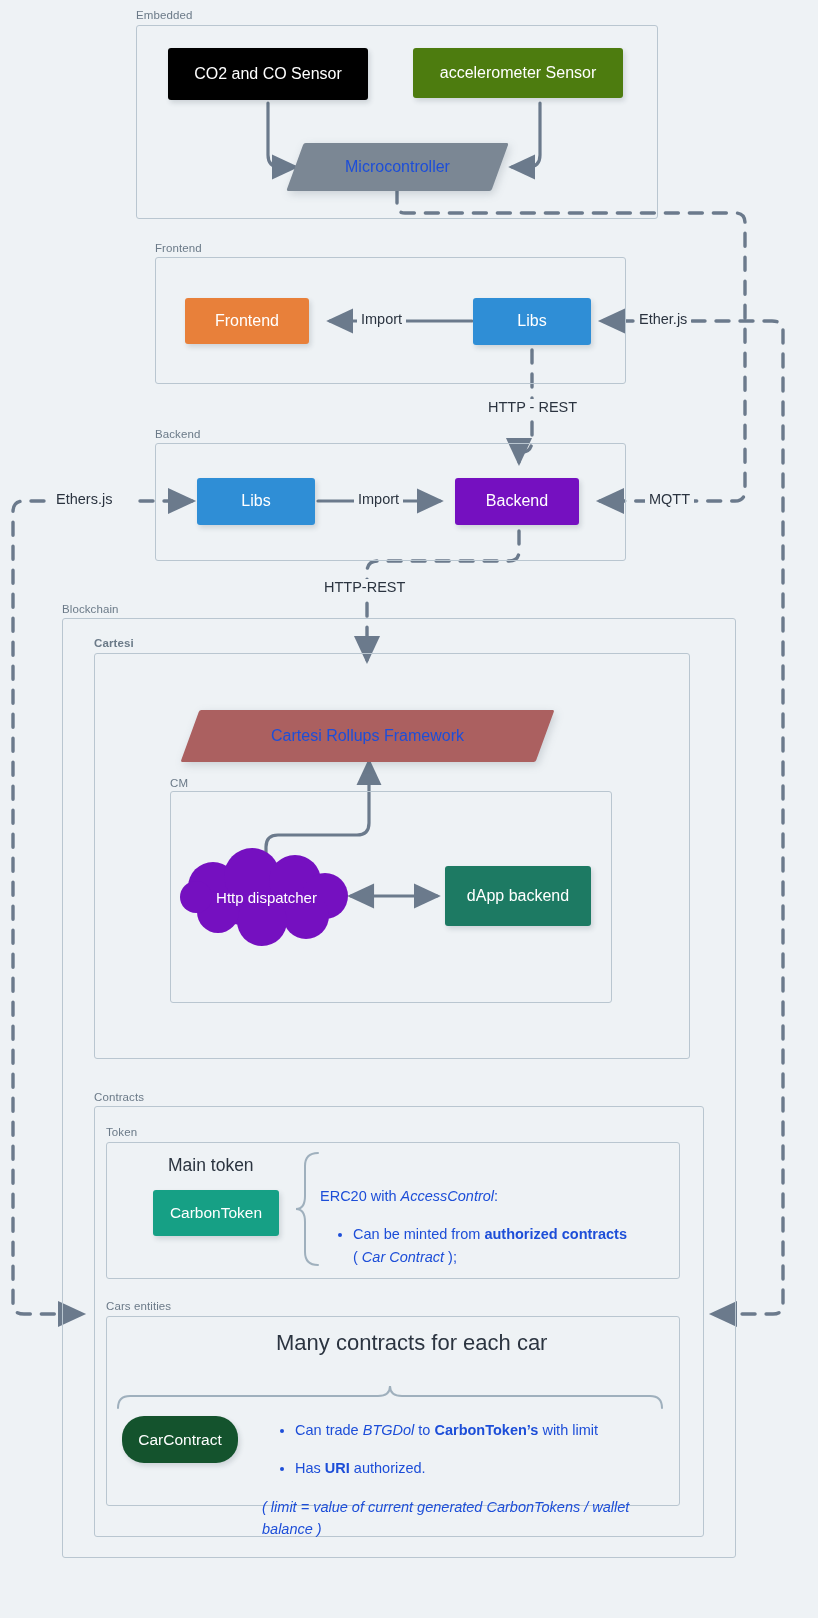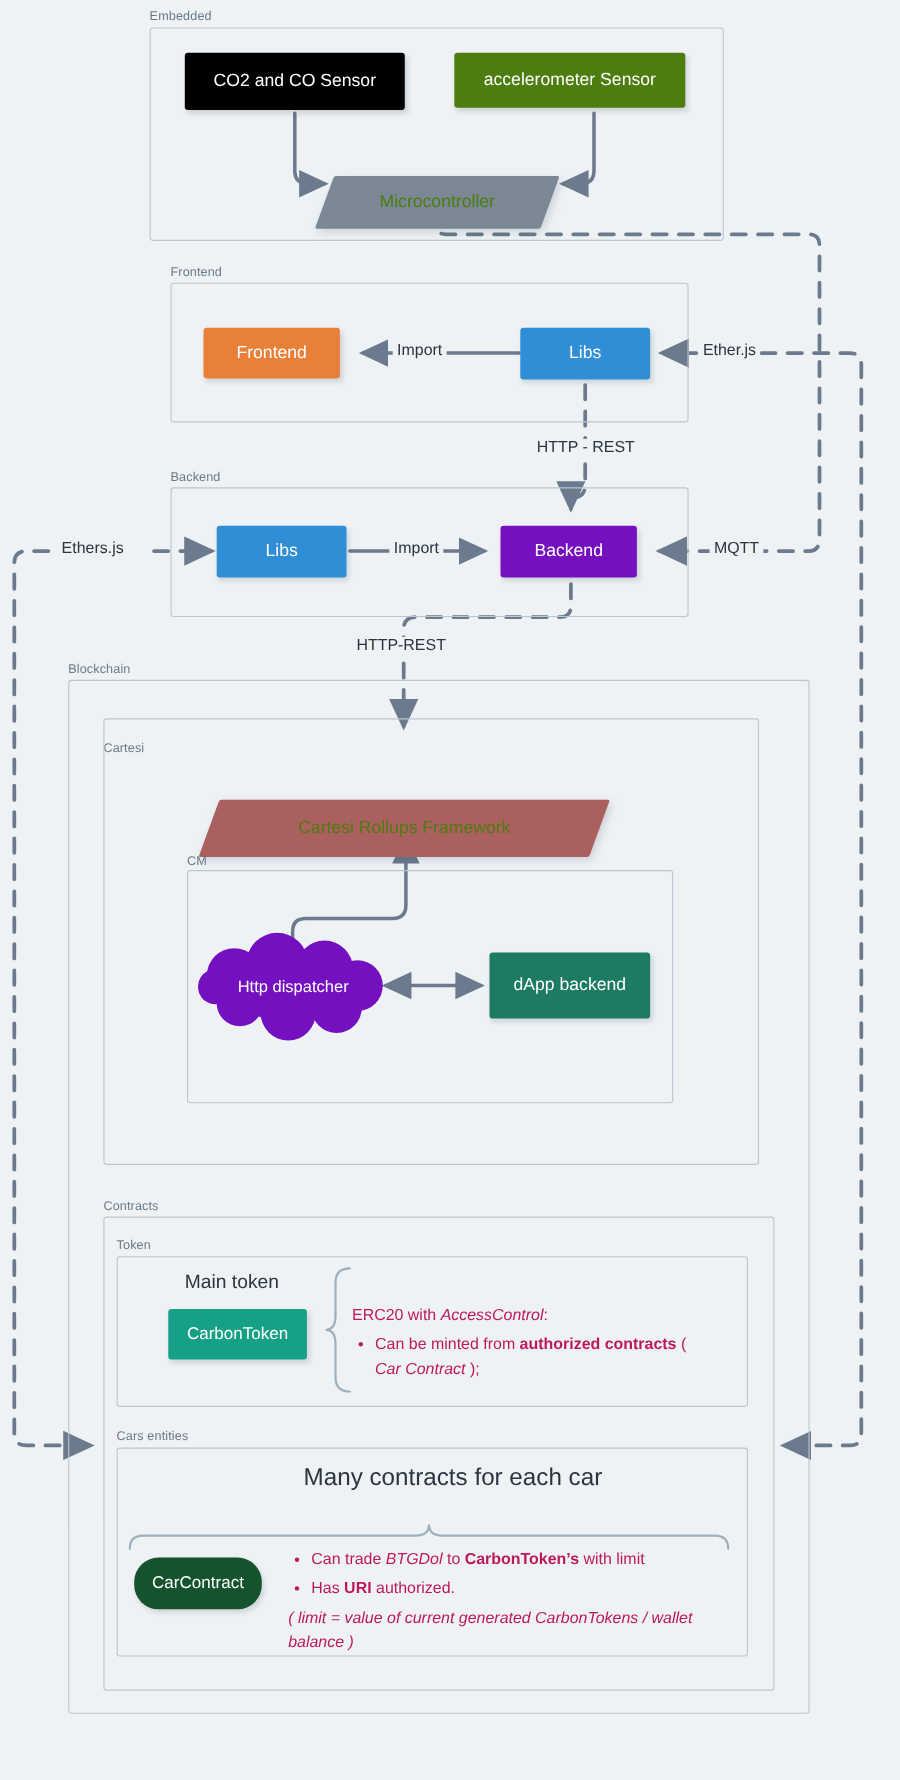--- a/index.html
+++ b/index.html
@@ -40,23 +40,22 @@
     text-align:center;
     border-radius:3px;
     box-shadow:2px 3px 5px rgba(40,55,70,.16);
     line-height:1.15;
   }
 
   .parallelogram{
     position:absolute;
     box-sizing:border-box;
     display:flex;align-items:center;justify-content:center;
-    color:#4d7c0f;font-size:16px;
+    color:#1d4ed8;font-size:16px;
     filter:drop-shadow(2px 3px 4px rgba(40,55,70,.18));
-    margin-top:17px;
   }
   .parallelogram > span{position:relative;z-index:2;}
   .parallelogram > .skew{
     position:absolute;left:0;top:0;right:0;bottom:0;
     transform:skewX(-20deg);
     border-radius:2px;
   }
 
   .pill{border-radius:22px;}
 
@@ -75,25 +74,25 @@
   
   .head-text{
     position:absolute;
     font-size:17.5px;
     color:#2b3440;
     white-space:nowrap;
   }
   .desc{
     position:absolute;
     font-size:14.5px;
-    color:#be185d;
+    color:#1d4ed8;
     line-height:1.55;
   }
   .desc ul{margin:0;padding-left:17px;}
-  .desc li{margin:4px;}
+  .desc li{margin:16px;}
   .desc .it{font-style:italic;}
   .desc .bd{font-weight:bold;}
   .note{font-style:italic;}
 </style>
 </head>
 <body>
 
 <div id="stage">
 
   <svg class="overlay" viewBox="0 0 818 1618">
@@ -190,21 +189,21 @@
   <div class="node" style="left:455px;top:478px;width:124px;height:47px;background:#7510c0;">Backend</div>
 
   <div class="edge-label" style="left:52px;top:491px;">Ethers.js</div>
   <div class="edge-label" style="left:354px;top:491px;">Import</div>
   <div class="edge-label" style="left:645px;top:491px;">MQTT</div>
   <div class="edge-label" style="left:320px;top:579px;">HTTP-REST</div>
 
   <div class="group-label" style="left:62px;top:603px;">Blockchain</div>
   <div class="group" style="left:62px;top:618px;width:674px;height:940px;"></div>
 
-  <div class="group-label" style="left:94px;top:675px;">Cartesi</div>
+  <div class="group-label" style="left:94px;top:637px;font-weight:bold;">Cartesi</div>
   <div class="group" style="left:94px;top:653px;width:596px;height:406px;"></div>
 
   <div class="parallelogram" style="left:190px;top:710px;width:355px;height:52px;">
     <span class="skew" style="background:#ab6060;"></span>
     <span>Cartesi Rollups Framework</span>
   </div>
 
   <div class="group-label" style="left:170px;top:777px;">CM</div>
   <div class="group" style="left:170px;top:791px;width:442px;height:212px;"></div>
 

